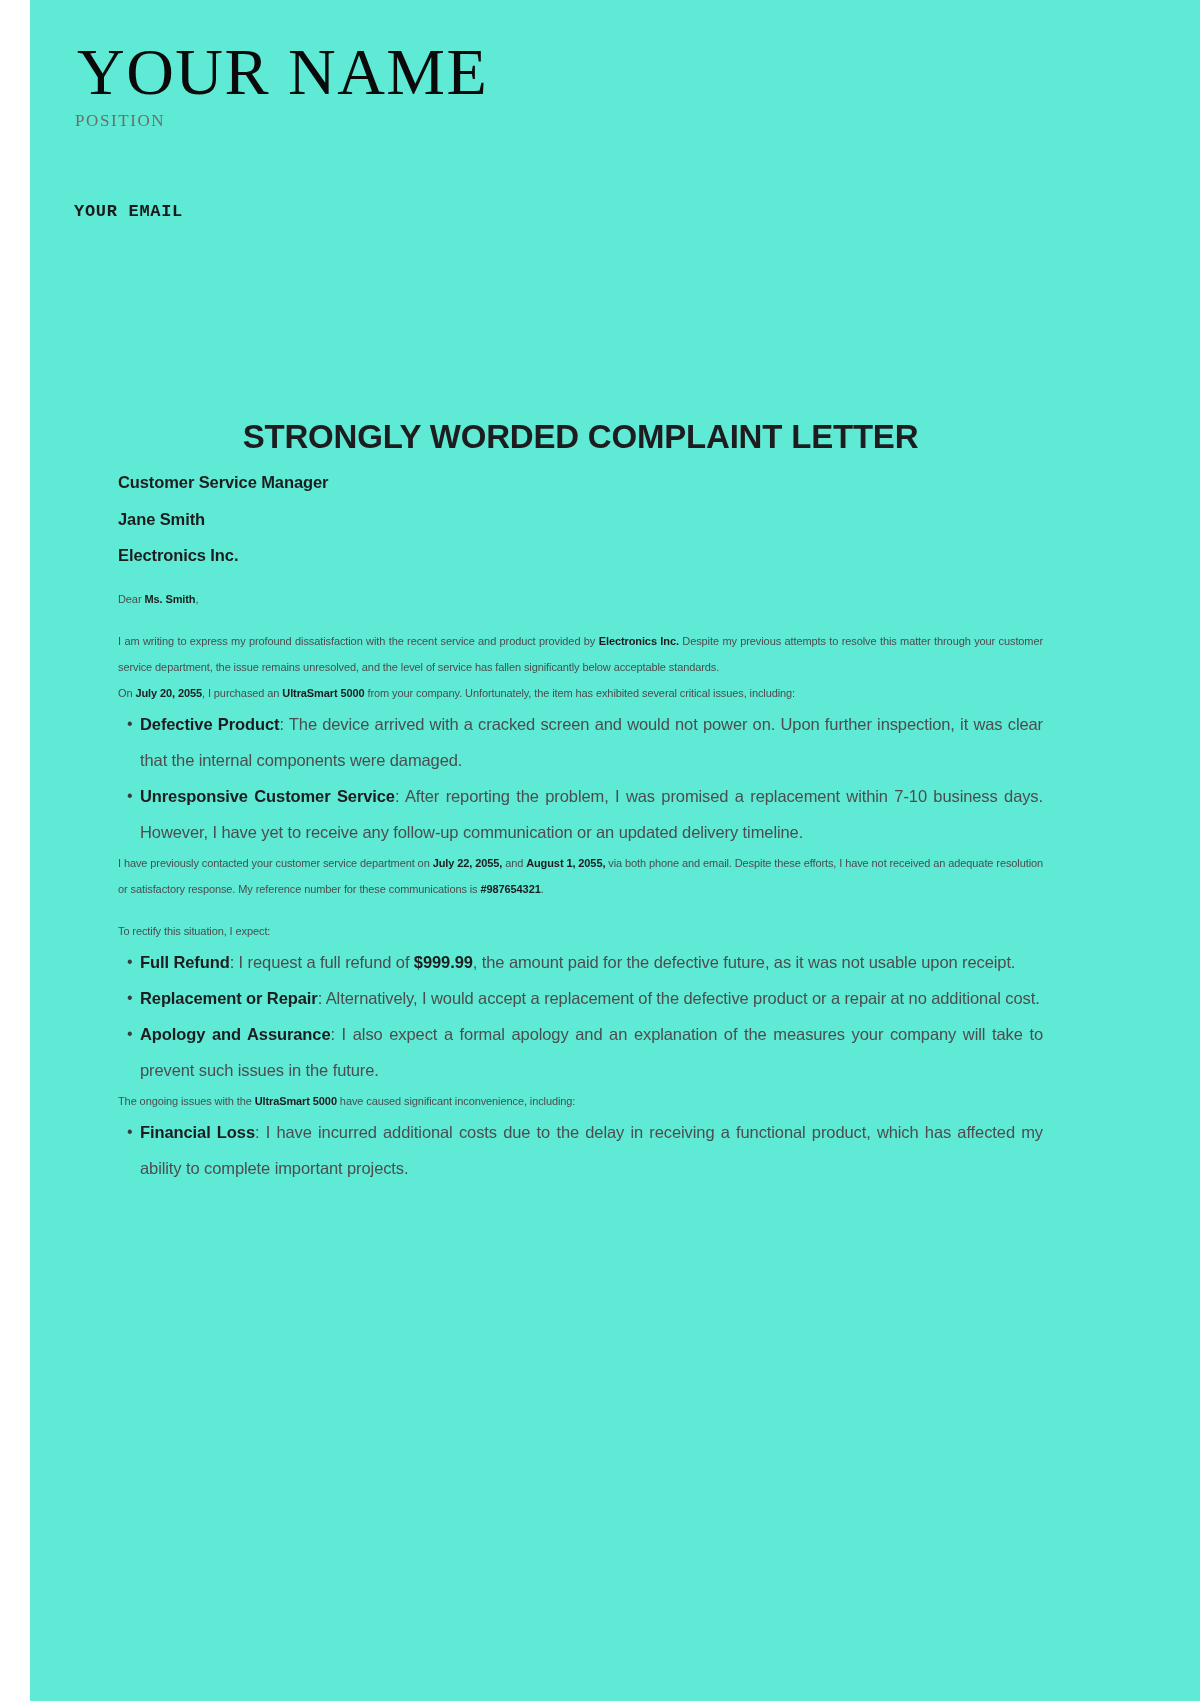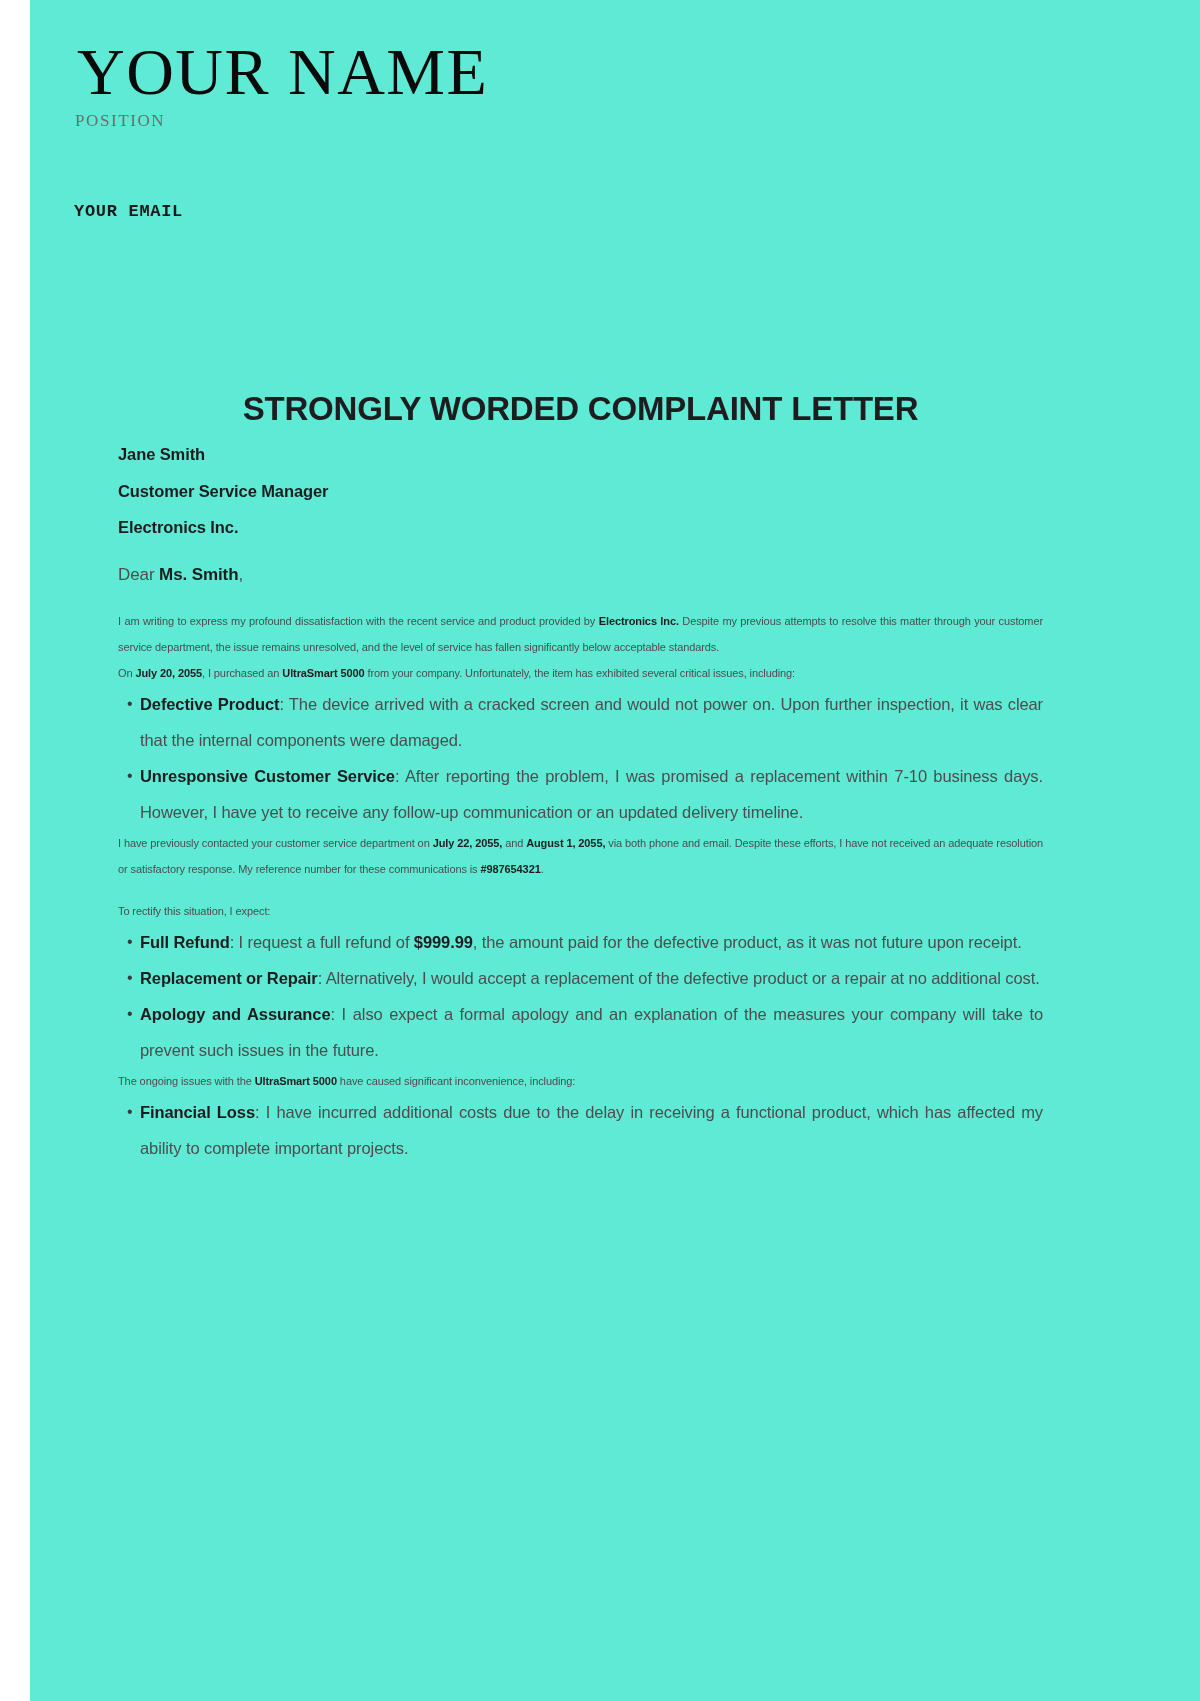--- a/index.html
+++ b/index.html
@@ -66,21 +66,21 @@
     position: absolute;
     left: 44px;
     top: 202px;
     white-space: nowrap;
   }
 
   
   .doc {
     position: absolute;
     left: 88px;
-    top: 388px;
+    top: 416px;
     width: 925px;
   }
 
   .letter-title {
     font-family: "Liberation Sans", sans-serif;
     font-size: 33px;
     font-weight: 700;
     color: #1d1d1f;
     text-align: center;
     letter-spacing: -0.2px;
@@ -96,21 +96,21 @@
     font-size: 16.5px;
     font-weight: 700;
     color: #1d1d1f;
     line-height: 1;
     margin-bottom: 20px;
     letter-spacing: -0.1px;
   }
   .recipient-line:last-child { margin-bottom: 0; }
 
   .salutation {
-    font-size: 17px;
+    font-size: 11px;
     color: #4d4d4f;
     line-height: 1.35;
     margin-bottom: 21px;
     letter-spacing: -0.1px;
   }
 
   p.body-para {
     font-size: 11px;
     color: #4d4d4f;
     line-height: 26px;
@@ -164,22 +164,22 @@
     <div class="your-name">YOUR NAME</div>
     <div class="your-position">POSITION</div>
     <div class="your-email">YOUR EMAIL</div>
   </div>
 
   <div class="doc">
 
     <div class="letter-title">STRONGLY WORDED COMPLAINT LETTER</div>
 
     <div class="recipient-block">
+      <div class="recipient-line">Customer Service Manager</div>
       <div class="recipient-line">Jane Smith</div>
-      <div class="recipient-line">Customer Service Manager</div>
       <div class="recipient-line">Electronics Inc.</div>
     </div>
 
     <div class="salutation"><span>Dear </span><span class="bold">Ms. Smith</span><span>,</span></div>
 
     <p class="body-para"><span>I am writing to express my profound dissatisfaction with the recent service and product provided by </span><span class="bold">Electronics Inc.</span><span> Despite my previous attempts to resolve this matter through your customer service department, the issue remains unresolved, and the level of service has fallen significantly below acceptable standards.</span></p>
 
     <p class="body-para"><span>On </span><span class="bold">July 20, 2055</span><span>, I purchased an </span><span class="bold">UltraSmart 5000</span><span> from your company. Unfortunately, the item has exhibited several critical issues, including:</span></p>
 
     <ul class="bullets">
@@ -187,21 +187,21 @@
       <li><span class="bold">Unresponsive Customer Service</span><span>: After reporting the problem, I was promised a replacement within 7-10 business days. However, I have yet to receive any follow-up communication or an updated delivery timeline.</span></li>
     </ul>
 
     <p class="body-para"><span>I have previously contacted your customer service department on </span><span class="bold">July 22, 2055,</span><span> and </span><span class="bold">August 1, 2055,</span><span> via both phone and email. Despite these efforts, I have not received an adequate resolution or satisfactory response. My reference number for these communications is </span><span class="bold">#987654321</span><span>.</span></p>
 
     <div class="spacer-sm"></div>
 
     <p class="body-para">To rectify this situation, I expect:</p>
 
     <ul class="bullets">
-      <li><span class="bold">Full Refund</span><span>: I request a full refund of </span><span class="bold">$999.99</span><span>, the amount paid for the defective product, as it was not future upon receipt.</span></li>
+      <li><span class="bold">Full Refund</span><span>: I request a full refund of </span><span class="bold">$999.99</span><span>, the amount paid for the defective future, as it was not usable upon receipt.</span></li>
       <li><span class="bold">Replacement or Repair</span><span>: Alternatively, I would accept a replacement of the defective product or a repair at no additional cost.</span></li>
       <li><span class="bold">Apology and Assurance</span><span>: I also expect a formal apology and an explanation of the measures your company will take to prevent such issues in the future.</span></li>
     </ul>
 
     <p class="body-para"><span>The ongoing issues with the </span><span class="bold">UltraSmart 5000</span><span> have caused significant inconvenience, including:</span></p>
 
     <ul class="bullets">
       <li><span class="bold">Financial Loss</span><span>: I have incurred additional costs due to the delay in receiving a functional product, which has affected my ability to complete important projects.</span></li>
     </ul>
 

